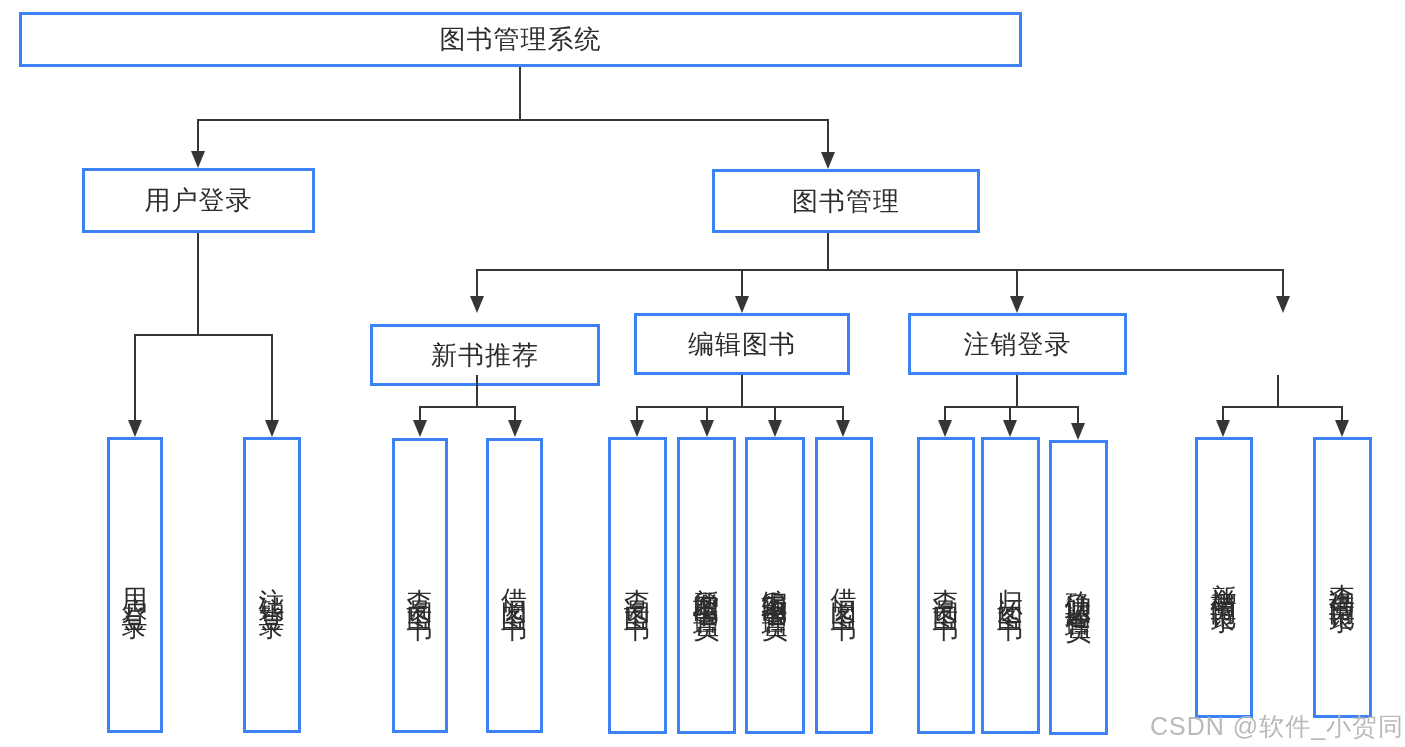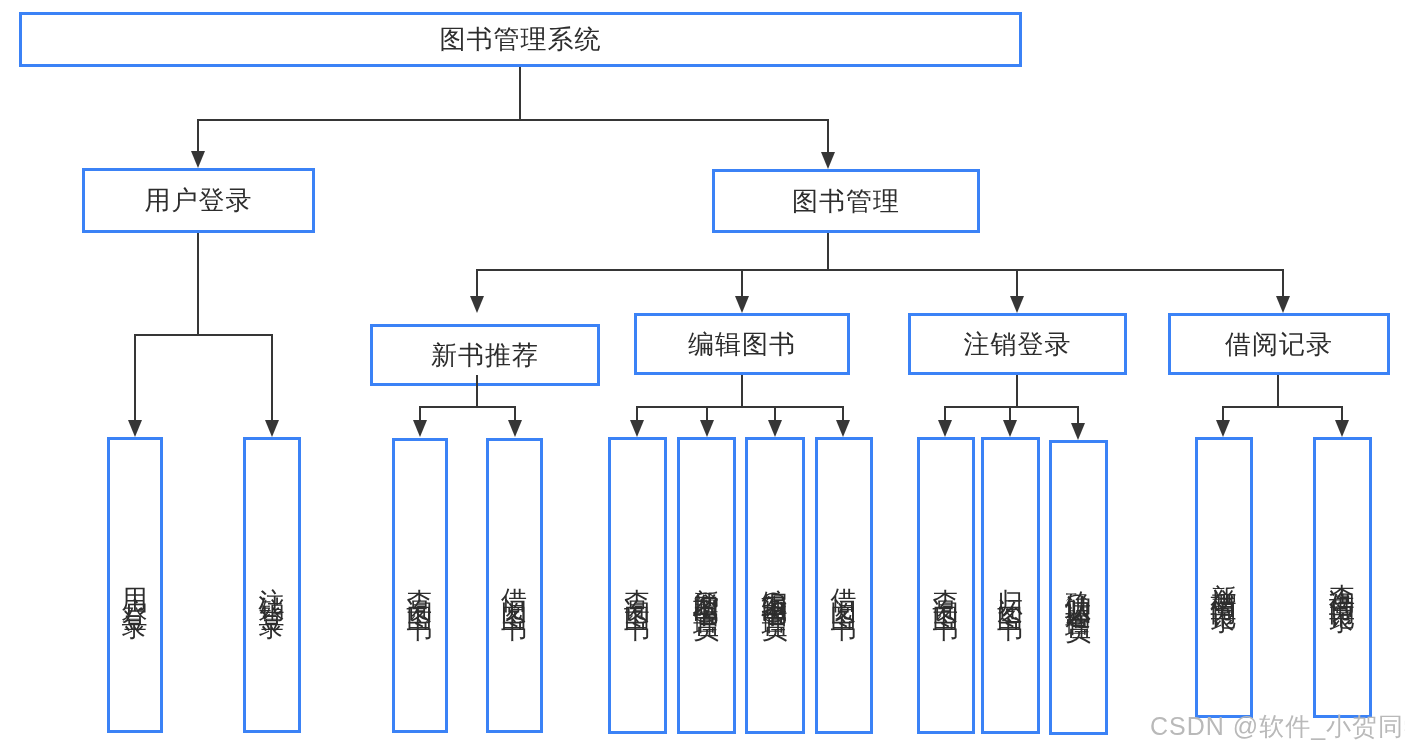--- a/index.html
+++ b/index.html
@@ -73,23 +73,20 @@
   <div class="arrow" style="left:1276px; top:296px;"></div>
 
   <div class="node hbox" style="left:362px; top:324px; width:230px; height:62px;margin-left:8px;">
     <span>新书推荐</span>
   </div>
   <div class="node hbox" style="left:634px; top:313px; width:216px; height:62px;">
     <span>编辑图书</span>
   </div>
   <div class="node hbox" style="left:908px; top:313px; width:219px; height:62px;">
     <span>注销登录</span>
-  </div>
-  <div class="node hbox" style="left:1168px; top:313px; width:222px; height:62px;">
-    <span>借阅记录</span>
   </div>
 
   <div class="line" style="left:476px; top:375px; width:2px; height:33px;"></div>
   <div class="line" style="left:419px; top:406px; width:97px; height:2px;"></div>
   <div class="line" style="left:419px; top:406px; width:2px; height:16px;"></div>
   <div class="arrow" style="left:413px; top:420px;"></div>
   <div class="line" style="left:514px; top:406px; width:2px; height:16px;"></div>
   <div class="arrow" style="left:508px; top:420px;"></div>
 
   <div class="line" style="left:741px; top:375px; width:2px; height:33px;"></div>

